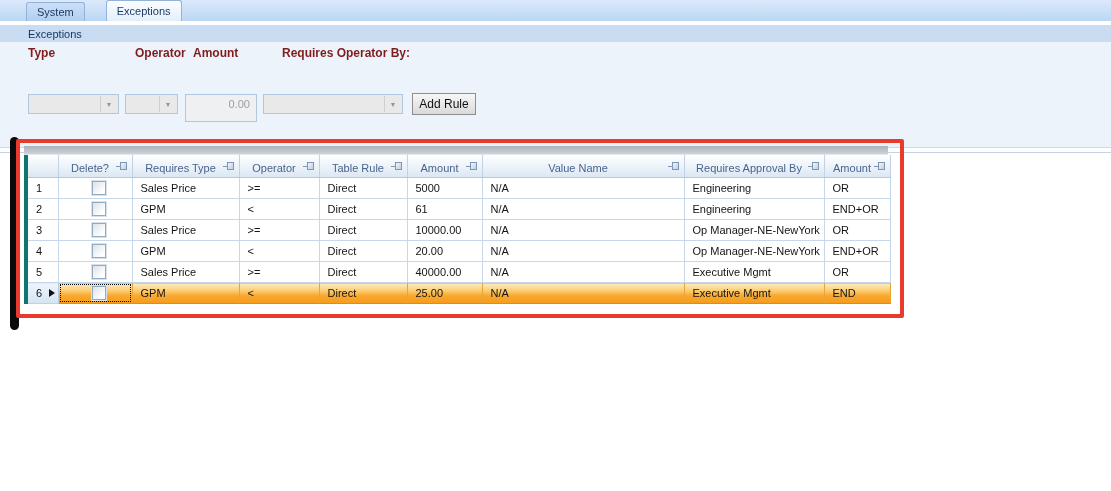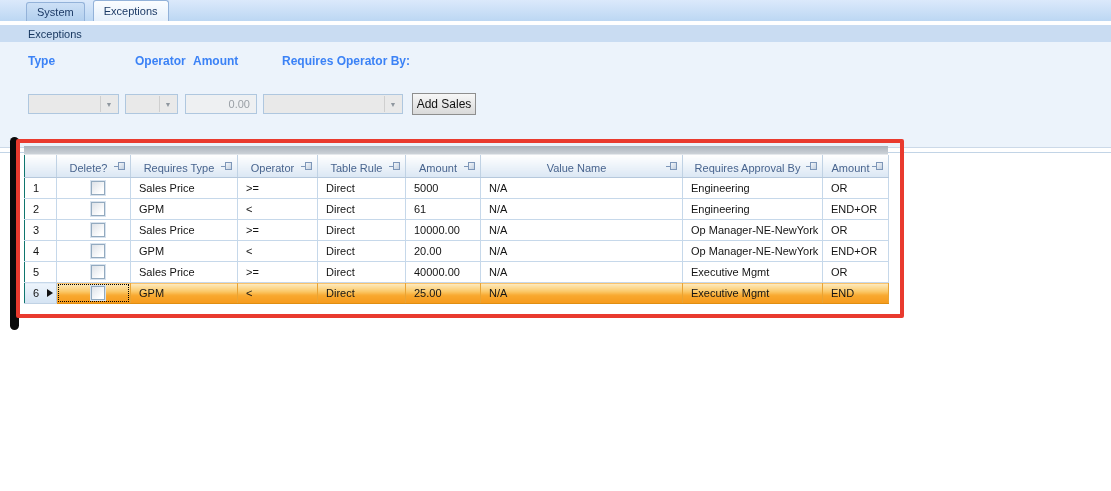--- a/index.html
+++ b/index.html
@@ -2,49 +2,49 @@
 <html><head>
 <meta charset="utf-8">
 <style>
   html,body{margin:0;padding:0;}
   body{font-family:"Liberation Sans",sans-serif;background:#fff;}
   .screen{position:relative;width:1111px;height:491px;background:#ffffff;overflow:hidden;}
 
   
   .tabstrip{position:absolute;left:0;top:0;width:100%;height:22px;
     background:linear-gradient(#dbe9fb,#bcd7f3);border-bottom:1px solid #ffffff;
-    display:flex;align-items:flex-end;padding-left:26px;box-sizing:border-box;gap:8px;}
+    display:flex;align-items:flex-end;padding-left:26px;box-sizing:border-box;gap:21px;}
   .tab{height:18px;padding:0 10px;display:flex;align-items:center;font-size:11px;
     color:#1c3a66;border:1px solid #93b2d9;border-bottom:none;border-radius:3px 3px 0 0;cursor:default;}
   .tab.inactive{background:linear-gradient(#cde0f6,#b2cfee);}
   .tab.active{background:linear-gradient(#fbfdff,#e4effb);height:20px;}
 
   
   .section-bar{position:absolute;left:0;top:25px;width:100%;height:17px;background:#c9dcf2;
     display:flex;align-items:center;padding-left:28px;box-sizing:border-box;
     font-size:11px;color:#15355e;}
 
   
   .panel{position:absolute;left:0;top:42px;width:100%;height:106px;background:#ecf3fb;
     border-bottom:1px solid #ccd9e8;box-sizing:border-box;}
   .panel-line2{position:absolute;left:0;top:152px;width:100%;height:1px;background:#c2d4e6;}
-  .flabel{position:absolute;top:54px;font-size:12px;font-weight:bold;color:#3b82f6;white-space:nowrap;}
+  .flabel{position:absolute;top:46px;font-size:12px;font-weight:bold;color:#7f1d1d;white-space:nowrap;}
   .ddl{position:absolute;top:94px;height:20px;background:#e9e9e9;border:1px solid #afc7df;box-sizing:border-box;}
   .ddl .arrow{position:absolute;right:1px;top:1px;bottom:1px;width:16px;display:flex;align-items:center;
     justify-content:center;font-size:7px;color:#8f979f;border-left:1px solid #cfcfcf;}
-  .amount-box{position:absolute;top:94px;height:20px;background:#eef0f2;border:1px solid #afc7df;
+  .amount-box{position:absolute;top:94px;height:28px;background:#eef0f2;border:1px solid #afc7df;
     box-sizing:border-box;font-size:11px;color:#9aa0a6;text-align:right;padding:3px 6px 0 8px;}
   .btn{position:absolute;top:93px;height:22px;background:linear-gradient(#f7f7f7,#d9d9d9);
     border:1px solid #8e8e8e;font-size:12px;color:#111;display:flex;align-items:center;
     justify-content:center;box-sizing:border-box;font-family:"Liberation Sans",sans-serif;}
 
   
   .grid{position:absolute;left:24px;top:146px;width:864px;}
   .grid-topbar{height:8px;background:linear-gradient(#aab2bc,#ccd2d8);border-bottom:1px solid #e4e8ec;}
-  table.rules{border-collapse:collapse;table-layout:fixed;width:864px;border-left:1px solid #0f766e;}
+  table.rules{border-collapse:collapse;table-layout:fixed;width:864px;border-left:4px solid #0f766e;}
   table.rules th{height:22px;position:relative;text-align:center;font-weight:normal;font-size:11px;
     color:#48648e;background:linear-gradient(#ffffff,#dbe7f4);
     border-right:1px solid #c0d2e4;border-bottom:1px solid #b6c8dc;padding:0;overflow:hidden;white-space:nowrap;}
   table.rules td{height:20px;background:#fff;font-size:11px;color:#141414;
     border-right:1px solid #c6d8ea;border-bottom:1px solid #c6d8ea;
     padding:0 0 0 8px;overflow:hidden;white-space:nowrap;position:relative;}
   td.rowhead{background:linear-gradient(#eef5fc,#d4e3f3);border-right:1px solid #b6c8dc;
     border-bottom:1px solid #c0d2e4;padding-left:3px;color:#222;}
   td.cbcell{padding:0;text-align:center;}
   .cb{display:inline-block;width:12px;height:12px;border:1px solid #93aabf;
@@ -96,21 +96,21 @@
   </div>
   <div class="ddl" style="left:125px;width:53px;">
     <span></span>
     <span class="arrow">▼</span>
   </div>
   <div class="amount-box" style="left:185px;width:72px;">0.00</div>
   <div class="ddl" style="left:263px;width:140px;">
     <span></span>
     <span class="arrow">▼</span>
   </div>
-  <div class="btn" style="left:412px;width:64px;">Add Sales</div>
+  <div class="btn" style="left:412px;width:64px;">Add Rule</div>
 
   <div class="grid">
     <div class="grid-topbar"></div>
     <table class="rules">
       <colgroup>
           <col style="width: 32px;">
           <col style="width: 74px;">
           <col style="width: 107px;">
           <col style="width: 80px;">
           <col style="width: 88px;">

